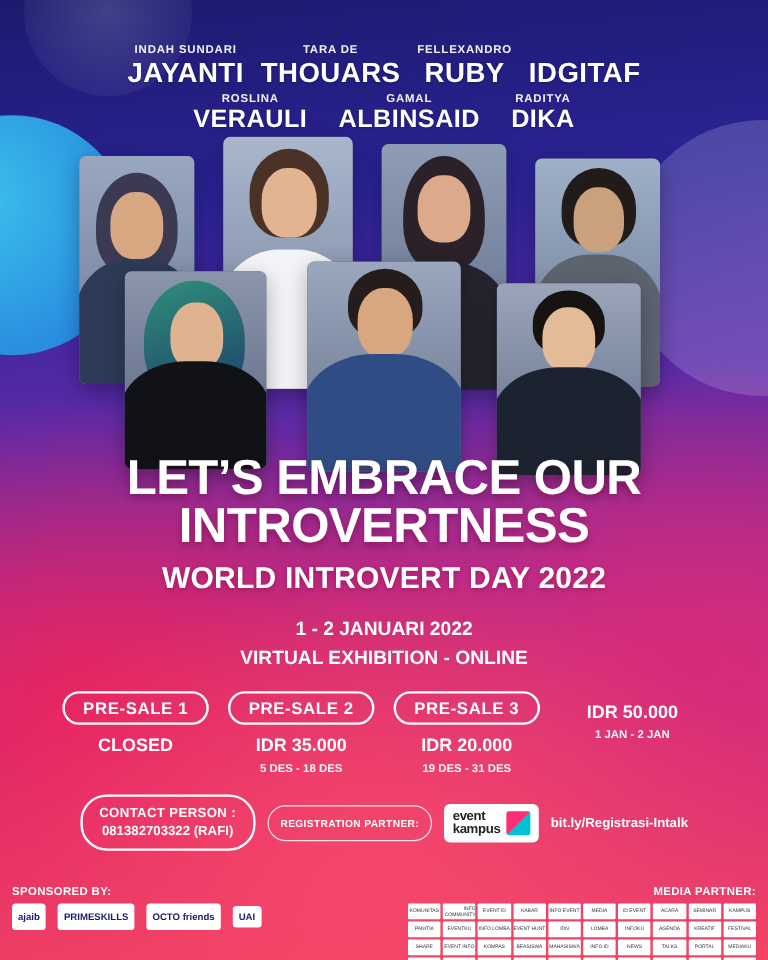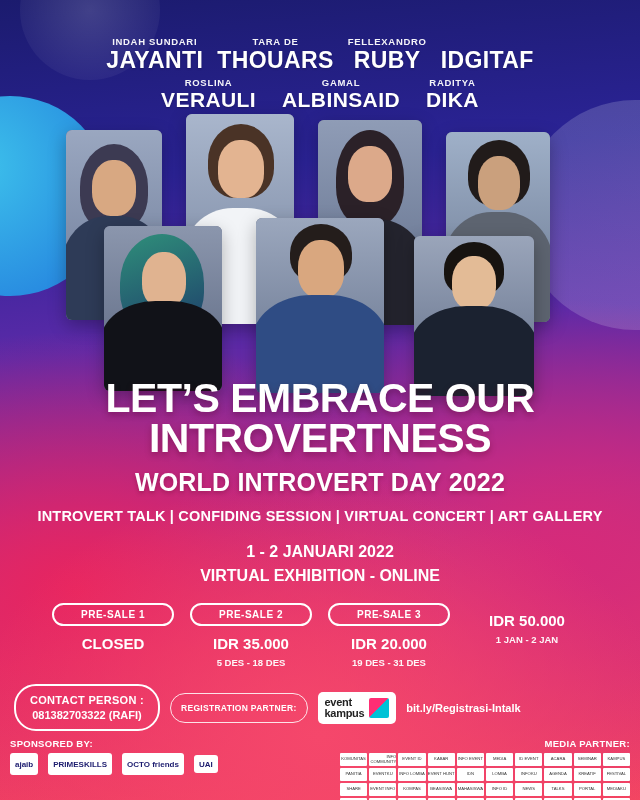--- a/index.html
+++ b/index.html
@@ -85,28 +85,28 @@
   .dates { margin-top: 16px; font-size: 16px; font-weight: 700; line-height: 1.45; }
 
   
   .tiers {
     display: flex; justify-content: center; gap: 16px;
     margin-top: 16px; padding: 0 22px; color: #fff; text-align: center;
   }
   .tier { width: 122px; }
   .pill {
     border: 2px solid #fff; border-radius: 14px; padding: 4px 0;
-    font-size: 10px; font-weight: 800; letter-spacing: .5px;
+    font-size: 14px; font-weight: 800; letter-spacing: .5px;
   }
   .price { margin-top: 9px; font-size: 15px; font-weight: 800; }
   .sub { margin-top: 5px; font-size: 9.5px; font-weight: 600; opacity: .95; }
 
   
   .strip {
-    display: flex; align-items: center; justify-content: flex-start; gap: 10px;
+    display: flex; align-items: center; justify-content: center; gap: 10px;
     margin-top: 16px; padding: 0 14px;
   }
   .contact {
     border: 2px solid #fff; border-radius: 22px; color: #fff; text-align: center;
     padding: 7px 14px; line-height: 1.35;
   }
   .contact .t1 { font-size: 11px; font-weight: 800; letter-spacing: .3px; }
   .contact .t2 { font-size: 11px; font-weight: 700; }
   .regpart {
     border: 1px solid rgba(255,255,255,.85); border-radius: 16px;
@@ -249,21 +249,20 @@
       <div class="body" style="width:128px;height:96px;background:#1b2230"></div>
     </div>
   </div>
 
   <div class="headline">
     <div class="h1">
       <span>LET’S EMBRACE OUR</span>
       <span class="l2">INTROVERTNESS</span>
     </div>
     <div class="h2">WORLD INTROVERT DAY 2022</div>
-    <div class="h3">INTROVERT TALK | CONFIDING SESSION | VIRTUAL CONCERT | ART GALLERY</div>
     <div class="dates">
       <div>1 - 2 JANUARI 2022</div>
       <div>VIRTUAL EXHIBITION - ONLINE</div>
     </div>
   </div>
 
   <div class="tiers">
     <div class="tier">
       <div class="pill">PRE-SALE 1</div>
       <div class="price">CLOSED</div>

